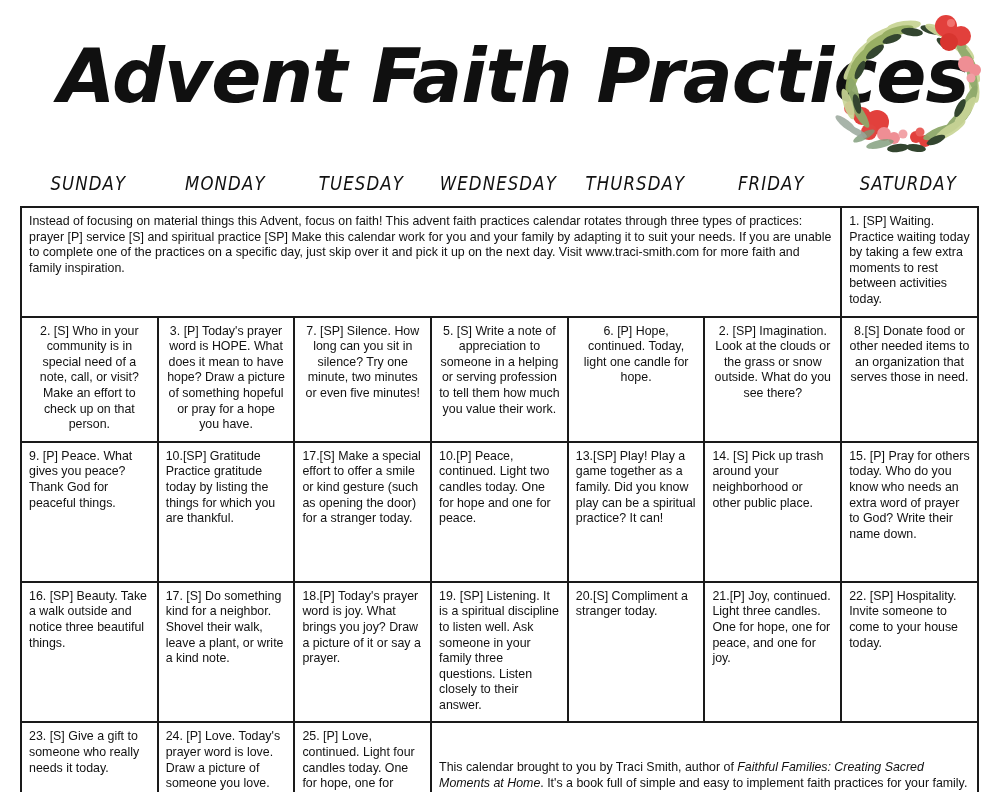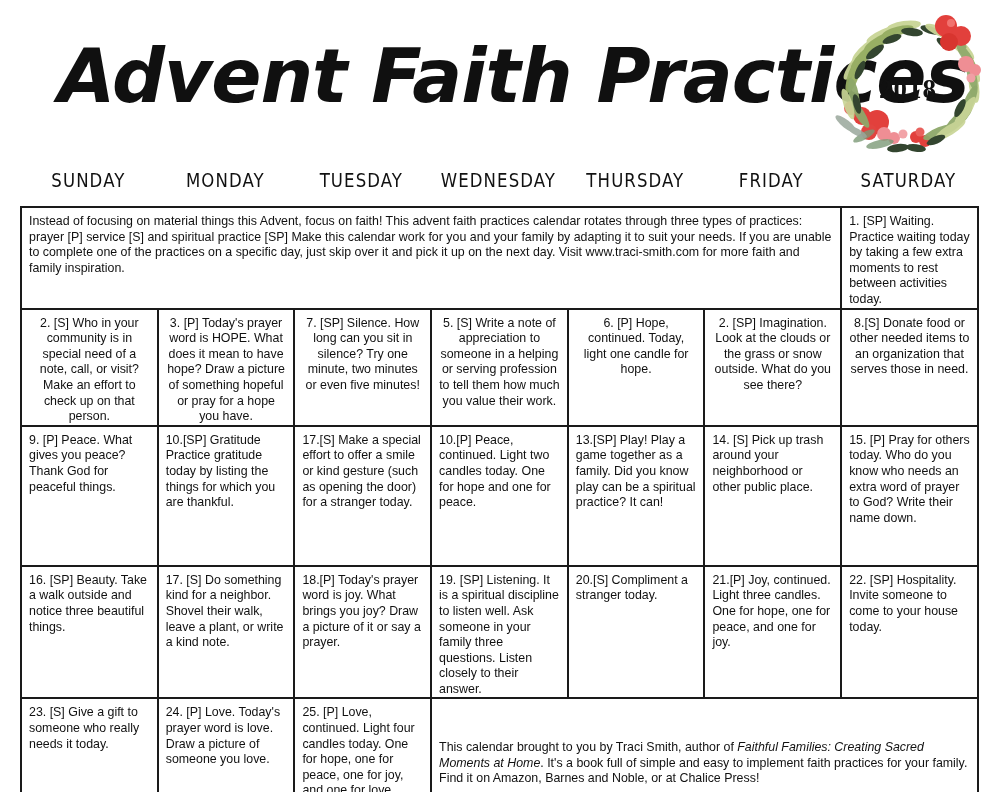--- a/index.html
+++ b/index.html
@@ -57,21 +57,22 @@
     letter-spacing: 1px;
     color: #111111;
   }
 
   
   .daynames {
     display: flex;
     width: 957px;
     margin: 0 20px;
     height: 30px;
-    align-items: flex-start;
+    align-items: center;
+    font-style: italic;
   }
   .dayname {
     font-family: "DejaVu Sans Condensed", "Liberation Sans Narrow", "Liberation Sans", sans-serif;
     font-size: 20px;
     letter-spacing: 1.2px;
     color: #111111;
     text-align: center;
     white-space: nowrap;
     transform: scaleX(0.92);
   }
@@ -79,21 +80,21 @@
   
   .calendar {
     width: 957px;
     margin: 8px 20px 0 20px;
     border-collapse: collapse;
     table-layout: fixed;
   }
   .calendar td {
     border: 2px solid #1a1a1a;
     vertical-align: top;
-    padding: 6px 7px 0 7px;
+    padding: 6px 7px 8px 7px;
     font-size: 12.4px;
     line-height: 15.6px;
     color: #111111;
   }
   .col-w { width: 136.7px; }
 
   .r1 { height: 98px; }
   .r2 { height: 112px; text-align: center; }
   .r3 { height: 140px; }
   .r4 { height: 116px; }
@@ -203,21 +204,20 @@
         <g fill="#7d9a77" opacity="0.8">
           <ellipse cx="56" cy="136" rx="14" ry="4" transform="rotate(-12 56 136)"></ellipse>
           <ellipse cx="40" cy="128" rx="12" ry="3.6" transform="rotate(-28 40 128)"></ellipse>
         </g>
         <g fill="#9aa79c" opacity="0.85">
           <ellipse cx="22" cy="116" rx="13" ry="4" transform="rotate(-142 22 116)"></ellipse>
           <ellipse cx="33" cy="124" rx="11" ry="3.4" transform="rotate(-152 33 124)"></ellipse>
         </g>
       </g>
     </svg>
-    <div class="wreath-year">2018</div>
   </div>
 </div>
 
 <div class="daynames">
   <div class="dayname col-w">SUNDAY</div>
   <div class="dayname col-w">MONDAY</div>
   <div class="dayname col-w">TUESDAY</div>
   <div class="dayname col-w">WEDNESDAY</div>
   <div class="dayname col-w">THURSDAY</div>
   <div class="dayname col-w">FRIDAY</div>

